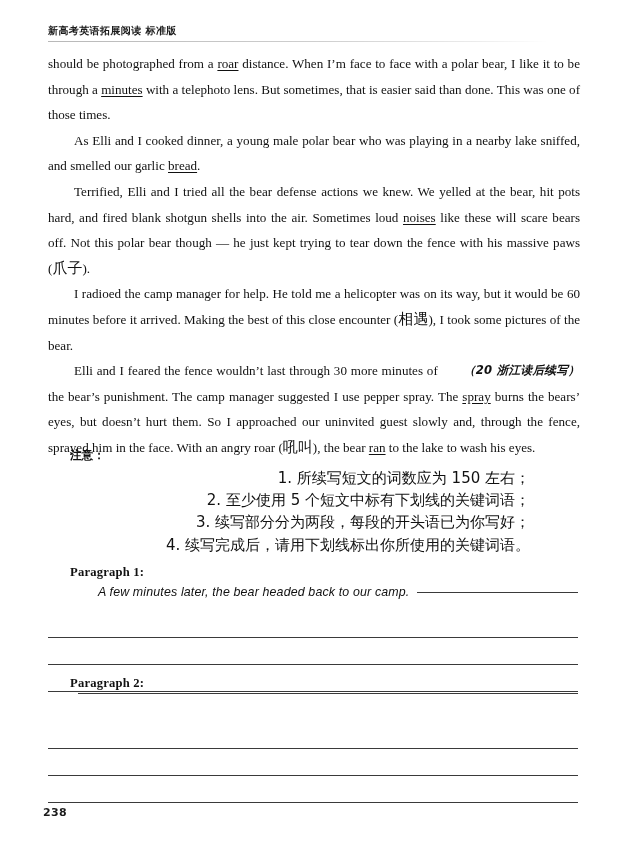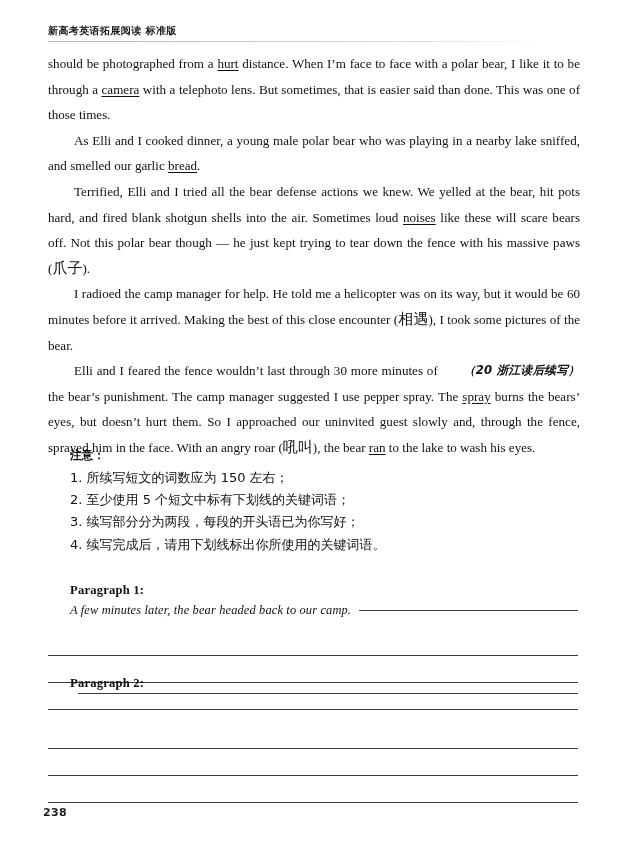--- a/index.html
+++ b/index.html
@@ -98,53 +98,55 @@
     font-family: "DejaVu Sans", "Liberation Sans", sans-serif;
     color: #111111;
   }
   .notes-title {
     font-size: 11.6px;
     font-weight: bold;
     line-height: 22px;
     margin-bottom: 1px;
   }
   .note-item {
-    font-size: 13px;
+    font-size: 15px;
     line-height: 22.2px;
     white-space: nowrap;
+    text-align: right;
   }
 
   
   .para-block {
     position: absolute;
     left: 70px;
     width: 508px;
   }
-  #para-block-1 { top: 580px; }
+  #para-block-1 { top: 562px; }
   #para-block-2 { top: 673px; }
 
   .para-heading {
     font-family: "Liberation Serif", "DejaVu Serif", serif;
     font-size: 12.6px;
     font-weight: bold;
     line-height: 21px;
     letter-spacing: 0.2px;
   }
   .prompt-row {
     display: flex;
     align-items: baseline;
     height: 25px;
     margin-top: 2px;
   }
   .prompt-text {
-    font-family: Liberation Serif, serif;
+    font-family: Liberation Sans, sans-serif;
     font-style: italic;
     font-size: 12.4px;
     white-space: nowrap;
     letter-spacing: 0.15px;
+    margin-left: 28px;
   }
   .prompt-rule {
     flex: 1 1 auto;
     height: 0;
     border-bottom: 1.1px solid #3a3a3a;
     margin-left: 8px;
     position: relative;
     top: -3px;
   }
   .blank-lines {
@@ -177,21 +179,21 @@
 
 <div class="page">
 
   <div class="header">
     <div class="header-title">新高考英语拓展阅读 标准版</div>
     <div class="header-rule"></div>
   </div>
 
   <div class="body-col">
 
-    <p class="para"><span>should be photographed from a </span><span class="u">hurt</span><span> distance. When I’m face to face with a polar bear, I like it to be through a </span><span class="u">camera</span><span> with a telephoto lens. But sometimes, that is easier said than done. This was one of those times.</span></p>
+    <p class="para"><span>should be photographed from a </span><span class="u">roar</span><span> distance. When I’m face to face with a polar bear, I like it to be through a </span><span class="u">minutes</span><span> with a telephoto lens. But sometimes, that is easier said than done. This was one of those times.</span></p>
 
     <p class="para indent"><span>As Elli and I cooked dinner, a young male polar bear who was playing in a nearby lake sniffed, and smelled our garlic </span><span class="u">bread</span><span>.</span></p>
 
 
     <p class="para indent"><span>Terrified, Elli and I tried all the bear defense actions we knew. We yelled at the bear, hit pots hard, and fired blank shotgun shells into the air. Sometimes loud </span><span class="u">noises</span><span> like these will scare bears off. Not this polar bear though — he just kept trying to tear down the fence with his massive paws (</span><span class="cn">爪子</span><span>).</span></p>
 
     <p class="para indent"><span>I radioed the camp manager for help. He told me a helicopter was on its way, but it would be 60 minutes before it arrived. Making the best of this close encounter (</span><span class="cn">相遇</span><span>), I took some pictures of the bear.</span></p>
 
     <p class="para indent"><span class="source">（20 浙江读后续写）</span><span>Elli and I feared the fence wouldn’t last through 30 more minutes of the bear’s punishment. The camp manager suggested I use pepper spray. The </span><span class="u">spray</span><span> burns the bears’ eyes, but doesn’t hurt them. So I approached our uninvited guest slowly and, through the fence, sprayed him in the face. With an angry roar (</span><span class="cn">吼叫</span><span>), the bear </span><span class="u">ran</span><span> to the lake to wash his eyes.</span></p>
 

